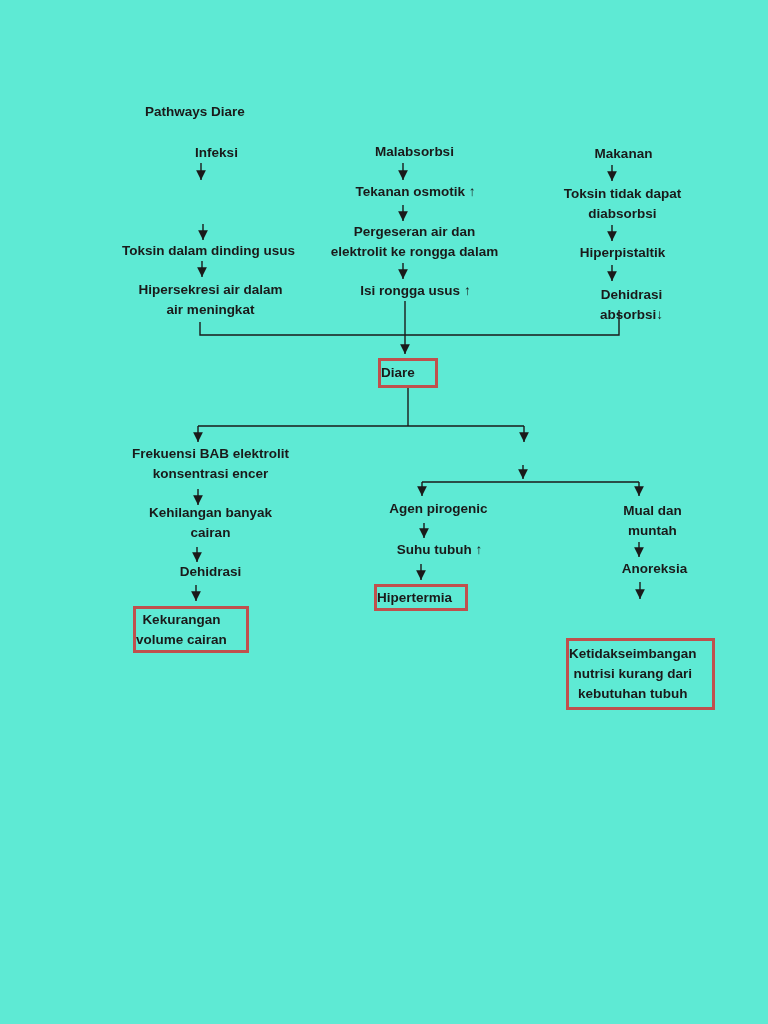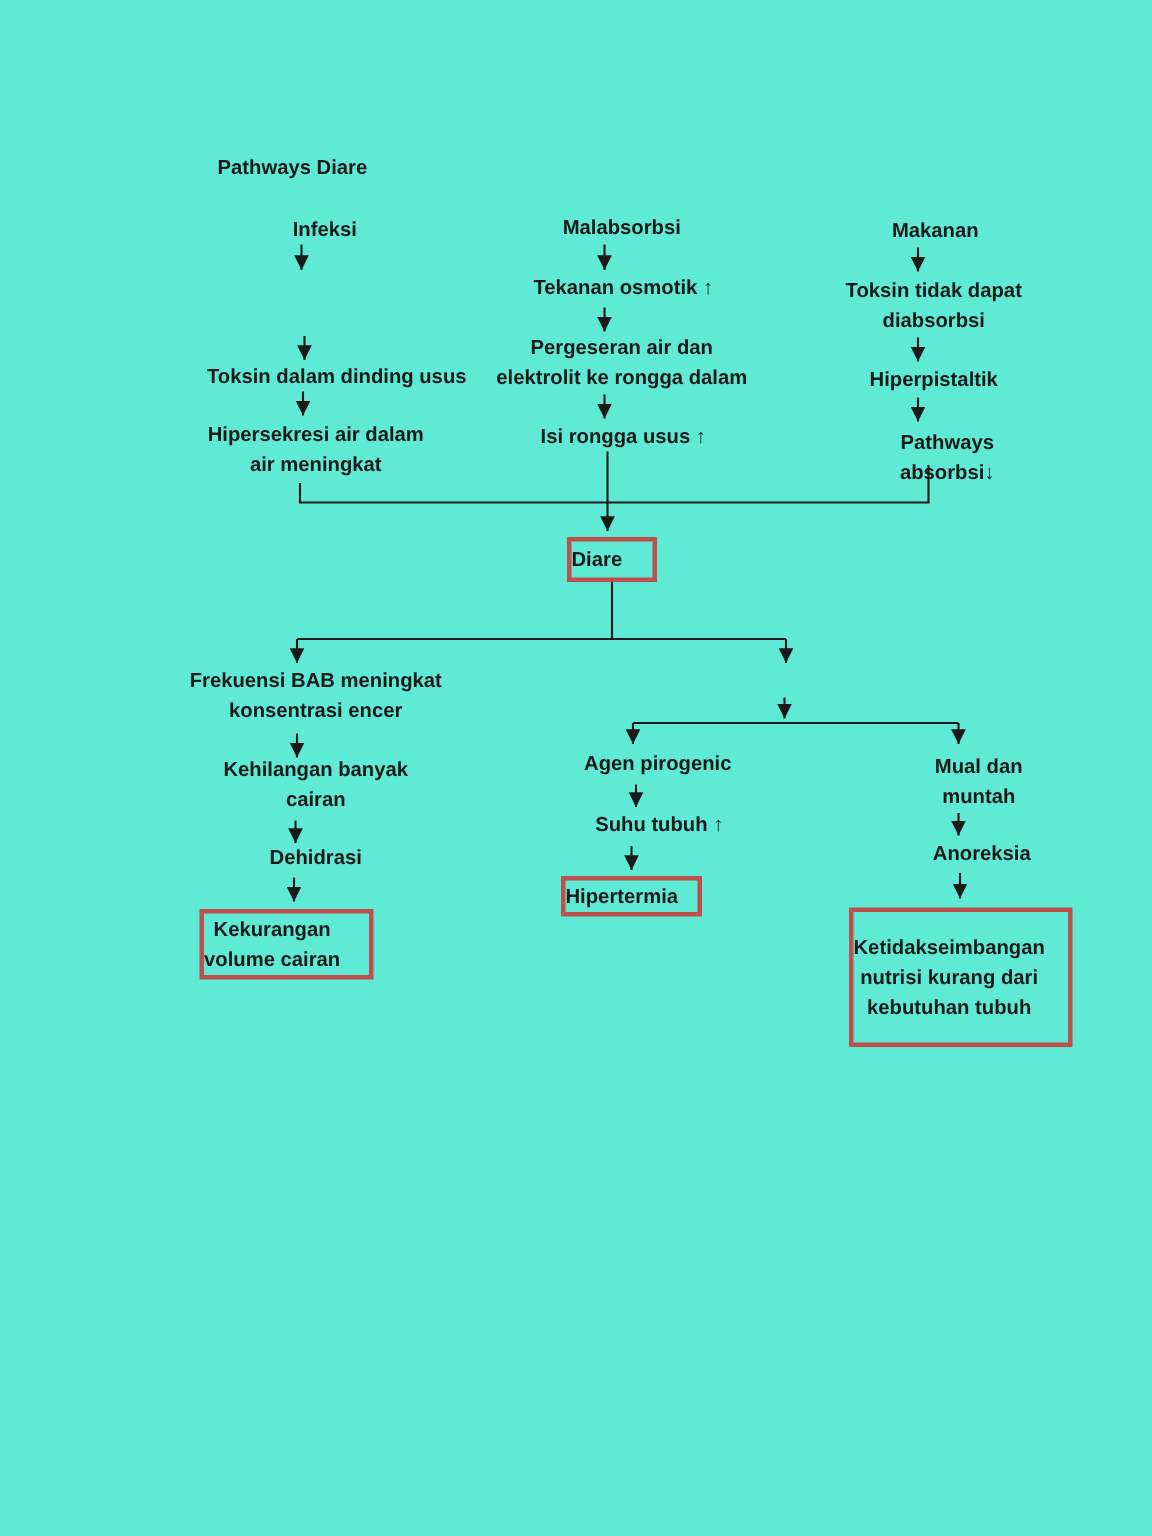--- a/index.html
+++ b/index.html
@@ -97,59 +97,59 @@
     <path d="M424 523 L424 538" marker-end="url(#ah)"></path>
     <path d="M421 564 L421 580" marker-end="url(#ah)"></path>
 
     <path d="M639 542 L639 557" marker-end="url(#ah)"></path>
     <path d="M640 582 L640 599" marker-end="url(#ah)"></path>
   </svg>
 
   <div class="title" style="left:145px;top:102px">Pathways Diare</div>
 
   <div class="node" style="left:205px;top:143px">Infeksi</div>
-  <div class="node" style="left:213px;top:241px">Toksin dalam dinding usus</div>
+  <div class="node" style="left:197px;top:241px">Toksin dalam dinding usus</div>
   <div class="node" style="left:199px;top:280px">Hipersekresi air dalam
 air meningkat</div>
 
   <div class="node" style="left:403px;top:142px">Malabsorbsi</div>
   <div class="node" style="left:404px;top:182px">Tekanan osmotik ↑</div>
   <div class="node" style="left:403px;top:222px">Pergeseran air dan
 elektrolit ke rongga dalam</div>
   <div class="node" style="left:404px;top:281px">Isi rongga usus ↑</div>
 
   <div class="node" style="left:612px;top:144px">Makanan</div>
   <div class="node" style="left:611px;top:184px">Toksin tidak dapat
 diabsorbsi</div>
   <div class="node" style="left:611px;top:243px">Hiperpistaltik</div>
-  <div class="node" style="left:620px;top:285px">Pathways absorbsi↓</div>
+  <div class="node" style="left:620px;top:285px">Dehidrasi absorbsi↓</div>
 
   <div class="rbox" style="left:378px;top:358px;width:60px;height:30px">
     <span>Diare</span>
   </div>
 
-  <div class="node" style="left:199px;top:444px">Frekuensi BAB meningkat
+  <div class="node" style="left:199px;top:444px">Frekuensi BAB elektrolit
 konsentrasi encer</div>
   <div class="node" style="left:199px;top:503px">Kehilangan banyak
 cairan</div>
   <div class="node" style="left:199px;top:562px">Dehidrasi</div>
   <div class="rbox" style="left:133px;top:606px;width:116px;height:47px">
     <span>Kekurangan
 volume cairan</span>
   </div>
 
 
   <div class="node" style="left:427px;top:499px">Agen pirogenic</div>
   <div class="node" style="left:428px;top:540px">Suhu tubuh ↑</div>
   <div class="rbox" style="left:374px;top:584px;width:94px;height:27px">
     <span>Hipertermia</span>
   </div>
 
   <div class="node" style="left:641px;top:501px">Mual dan
 muntah</div>
   <div class="node" style="left:643px;top:559px">Anoreksia</div>
-  <div class="rbox" style="left:566px;top:605px;width:149px;height:93px">
+  <div class="rbox" style="left:566px;top:638px;width:149px;height:72px">
     <span>Ketidakseimbangan
 nutrisi kurang dari
 kebutuhan tubuh</span>
   </div>
 
 </div>
 
 </body></html>

